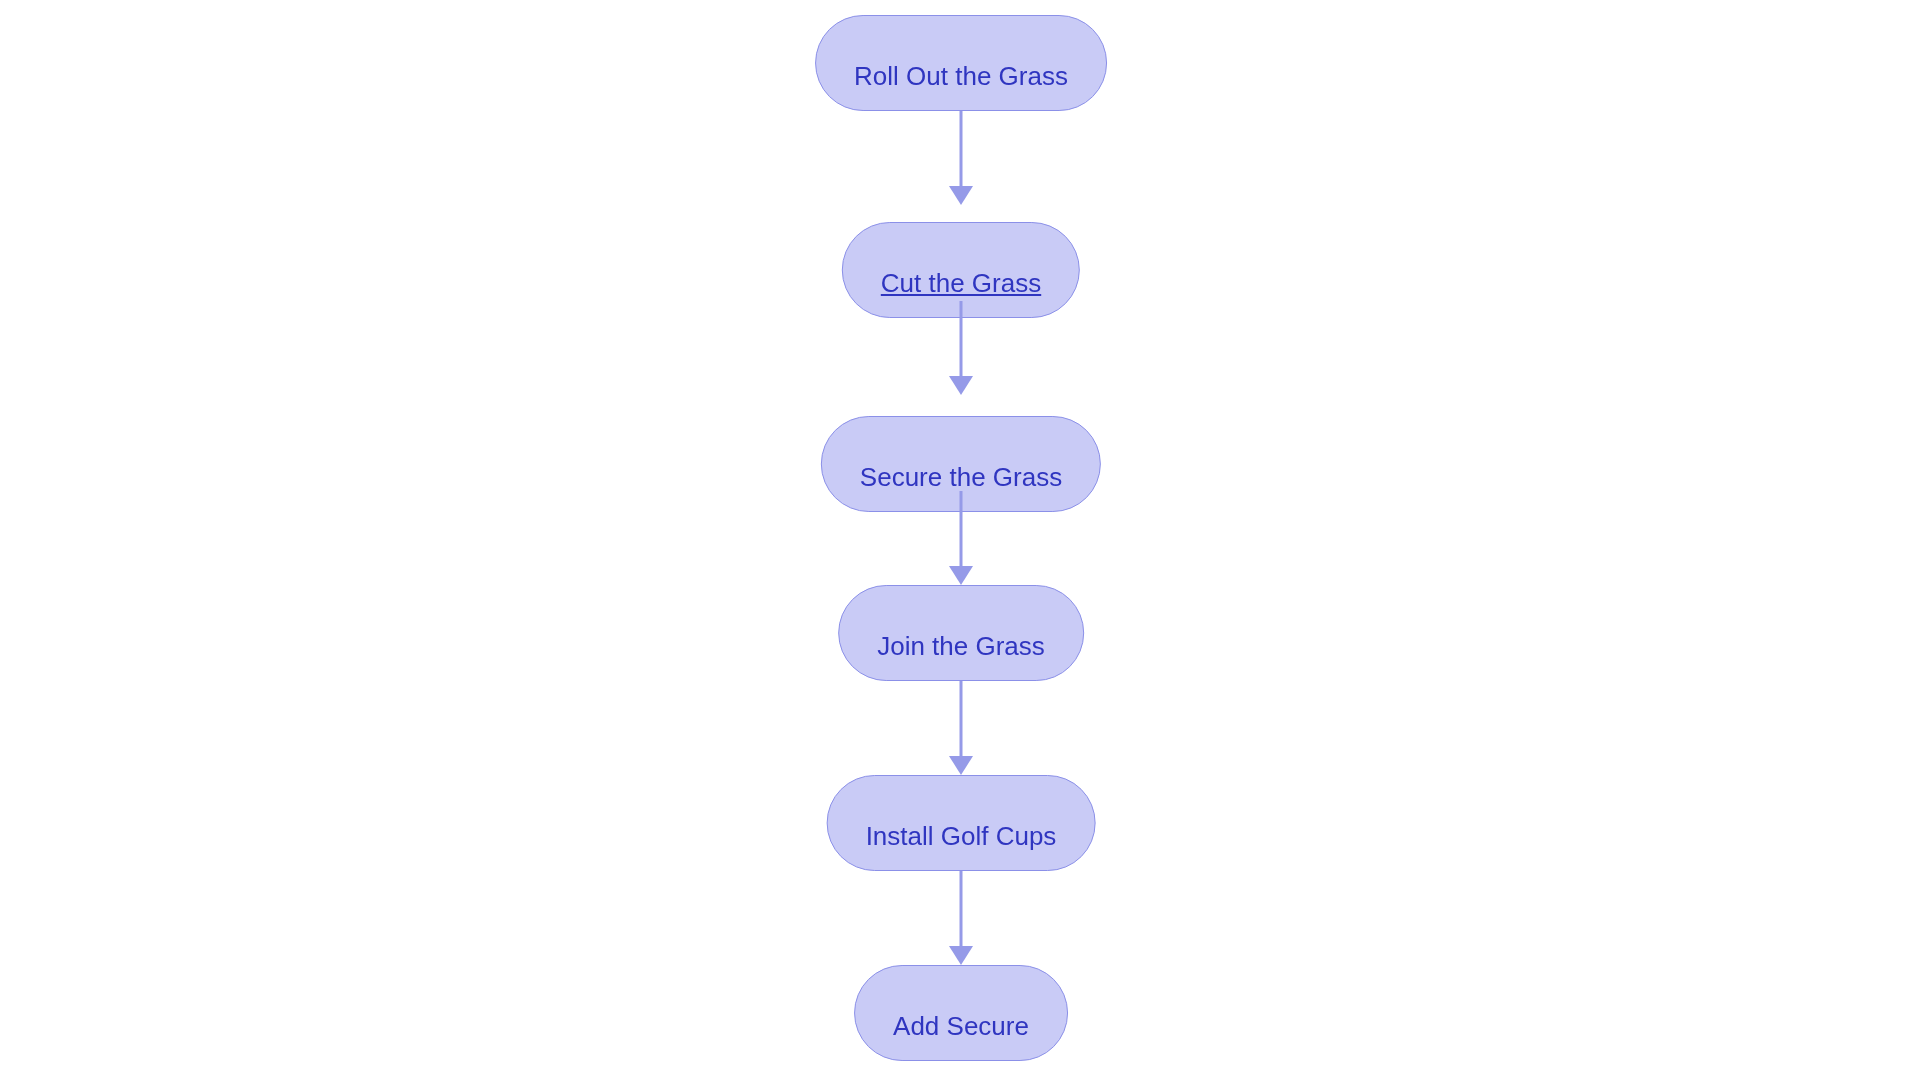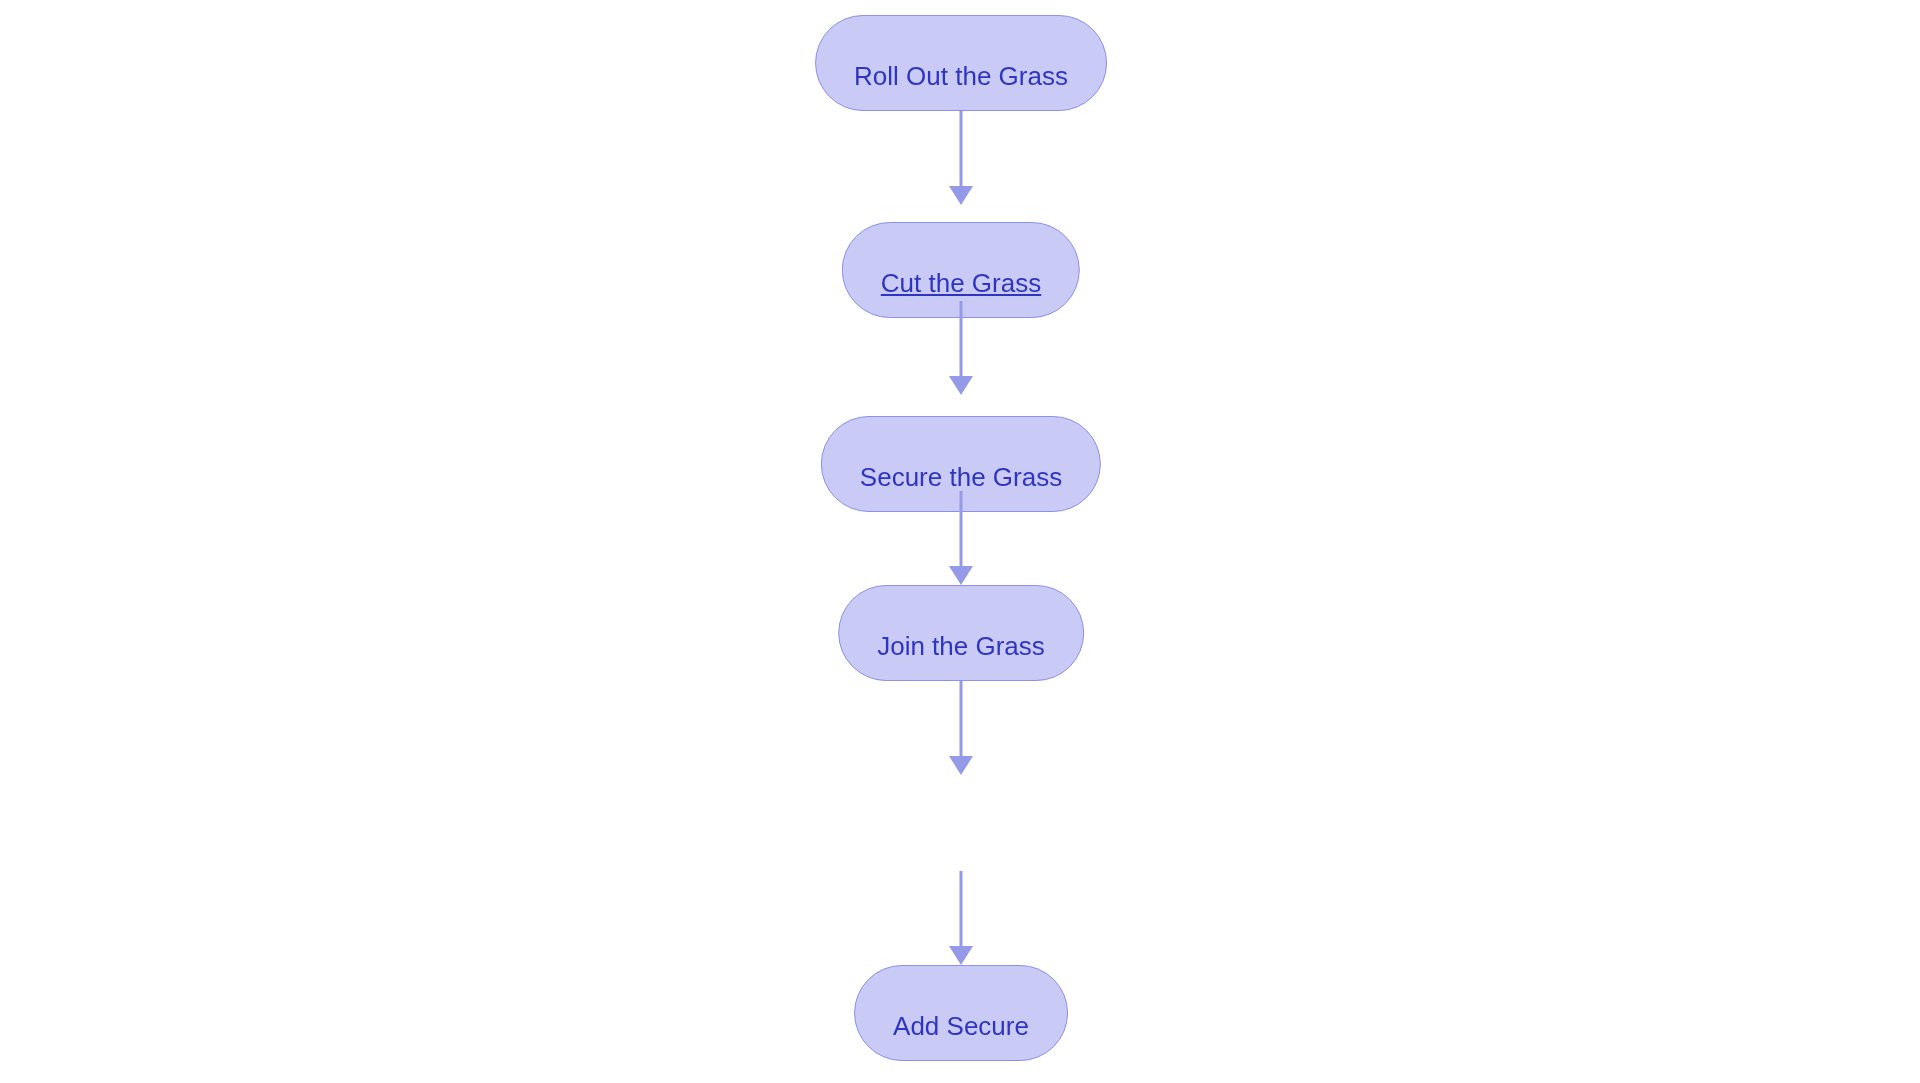--- a/index.html
+++ b/index.html
@@ -98,20 +98,21 @@
     <div class="head"></div>
   </div>
 
   <div class="node node-4">Join the Grass</div>
 
   <div class="arrow arrow-4">
     <div class="shaft"></div>
     <div class="head"></div>
   </div>
 
+  <div class="node node-5">Install Golf Cups</div>
 
   <div class="arrow arrow-5">
     <div class="shaft"></div>
     <div class="head"></div>
   </div>
 
   <div class="node node-6">Add Secure</div>
 
 </div>
 

